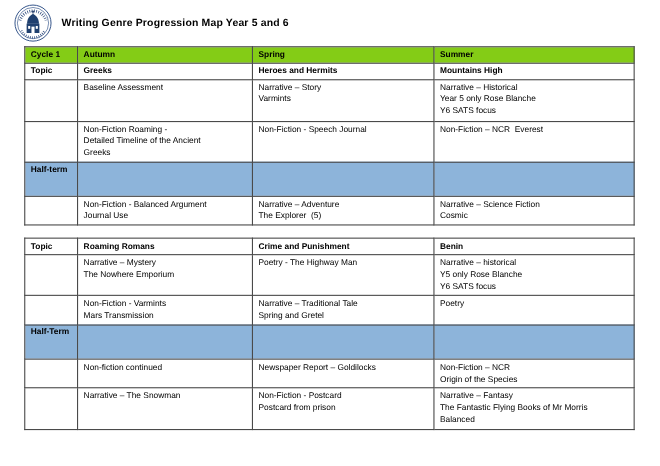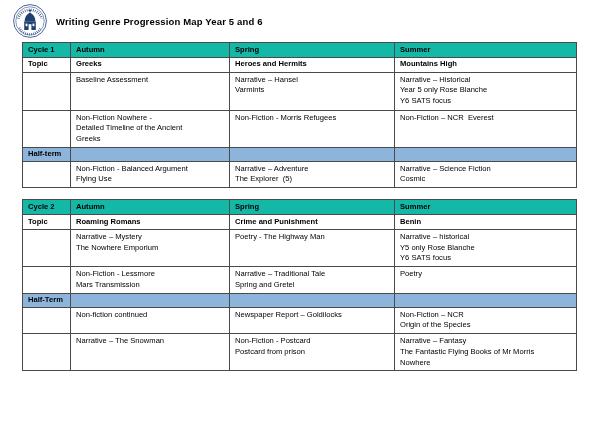--- a/index.html
+++ b/index.html
@@ -63,40 +63,40 @@
     vertical-align: top;
     padding: 2px 4px 2px 5px;
   }
 
   col.c1 { width: 48px; }
   col.c2 { width: 159px; }
   col.c3 { width: 165px; }
   col.c4 { width: 182px; }
 
   tr.hdr td {
-    background: #14b8a6;
+    background: #84cc16;
     font-weight: bold;
     height: 13px;
     padding-top: 1.5px;
     padding-bottom: 1.5px;
   }
 
   tr.topic td {
     font-weight: bold;
     height: 13px;
     padding-top: 1.5px;
     padding-bottom: 1.5px;
   }
 
   tr.halfterm td {
     background: #8db4da;
     font-weight: bold;
     height: 11px;
     padding-top: 1px;
-    padding-bottom: 1px;
+    padding-bottom: 18px;
   }
 
   tr.body td { }
 
   .cell-line { display: block; white-space: pre-wrap; }
 
   .pad-h1 td { height: 38px; }
   .pad-h2 td { height: 33px; }
   .pad-h3 td { height: 17px; }
   .pad-h4 td { height: 17px; }
@@ -149,54 +149,54 @@
           <td>Greeks</td>
           <td>Heroes and Hermits</td>
           <td>Mountains High</td>
         </tr>
         <tr class="body pad-h1">
           <td></td>
           <td>
               <span class="cell-line">Baseline Assessment</span>
             </td>
           <td>
-              <span class="cell-line">Narrative – Hansel</span>
+              <span class="cell-line">Narrative – Story</span>
               <span class="cell-line">Varmints</span>
             </td>
           <td>
               <span class="cell-line">Narrative – Historical</span>
               <span class="cell-line">Year 5 only Rose Blanche</span>
               <span class="cell-line">Y6 SATS focus</span>
             </td>
         </tr>
         <tr class="body pad-h2">
           <td></td>
           <td>
-              <span class="cell-line">Non-Fiction Nowhere -</span>
+              <span class="cell-line">Non-Fiction Roaming -</span>
               <span class="cell-line">Detailed Timeline of the Ancient</span>
               <span class="cell-line">Greeks</span>
             </td>
           <td>
-              <span class="cell-line">Non-Fiction - Morris Refugees</span>
+              <span class="cell-line">Non-Fiction - Speech Journal</span>
             </td>
           <td>
               <span class="cell-line">Non-Fiction – NCR  Everest</span>
             </td>
         </tr>
         <tr class="halfterm">
           <td>Half-term</td>
           <td></td>
           <td></td>
           <td></td>
         </tr>
         <tr class="body pad-h3">
           <td></td>
           <td>
               <span class="cell-line">Non-Fiction - Balanced Argument</span>
-              <span class="cell-line">Flying Use</span>
+              <span class="cell-line">Journal Use</span>
             </td>
           <td>
               <span class="cell-line">Narrative – Adventure</span>
               <span class="cell-line">The Explorer  (5)</span>
             </td>
           <td>
               <span class="cell-line">Narrative – Science Fiction</span>
               <span class="cell-line">Cosmic</span>
             </td>
         </tr>
@@ -206,26 +206,20 @@
 
   <div class="tbl-wrap second">
     <table class="genre">
       <colgroup>
           <col class="c1">
           <col class="c2">
           <col class="c3">
           <col class="c4">
         </colgroup>
       <tbody>
-        <tr class="hdr">
-          <td>Cycle 2</td>
-          <td>Autumn</td>
-          <td>Spring</td>
-          <td>Summer</td>
-        </tr>
         <tr class="topic">
           <td>Topic</td>
           <td>Roaming Romans</td>
           <td>Crime and Punishment</td>
           <td>Benin</td>
         </tr>
         <tr class="body pad-h5">
           <td></td>
           <td>
               <span class="cell-line">Narrative – Mystery</span>
@@ -236,21 +230,21 @@
             </td>
           <td>
               <span class="cell-line">Narrative – historical</span>
               <span class="cell-line">Y5 only Rose Blanche</span>
               <span class="cell-line">Y6 SATS focus</span>
             </td>
         </tr>
         <tr class="body pad-h6">
           <td></td>
           <td>
-              <span class="cell-line">Non-Fiction - Lessmore</span>
+              <span class="cell-line">Non-Fiction - Varmints</span>
               <span class="cell-line">Mars Transmission</span>
             </td>
           <td>
               <span class="cell-line">Narrative – Traditional Tale</span>
               <span class="cell-line">Spring and Gretel</span>
             </td>
           <td>
               <span class="cell-line">Poetry</span>
             </td>
         </tr>
@@ -278,20 +272,20 @@
           <td>
               <span class="cell-line">Narrative – The Snowman</span>
             </td>
           <td>
               <span class="cell-line">Non-Fiction - Postcard</span>
               <span class="cell-line">Postcard from prison</span>
             </td>
           <td>
               <span class="cell-line">Narrative – Fantasy</span>
               <span class="cell-line">The Fantastic Flying Books of Mr Morris</span>
-              <span class="cell-line">Nowhere</span>
+              <span class="cell-line">Balanced</span>
             </td>
         </tr>
       </tbody>
     </table>
   </div>
 
 </div>
 
 </body></html>

